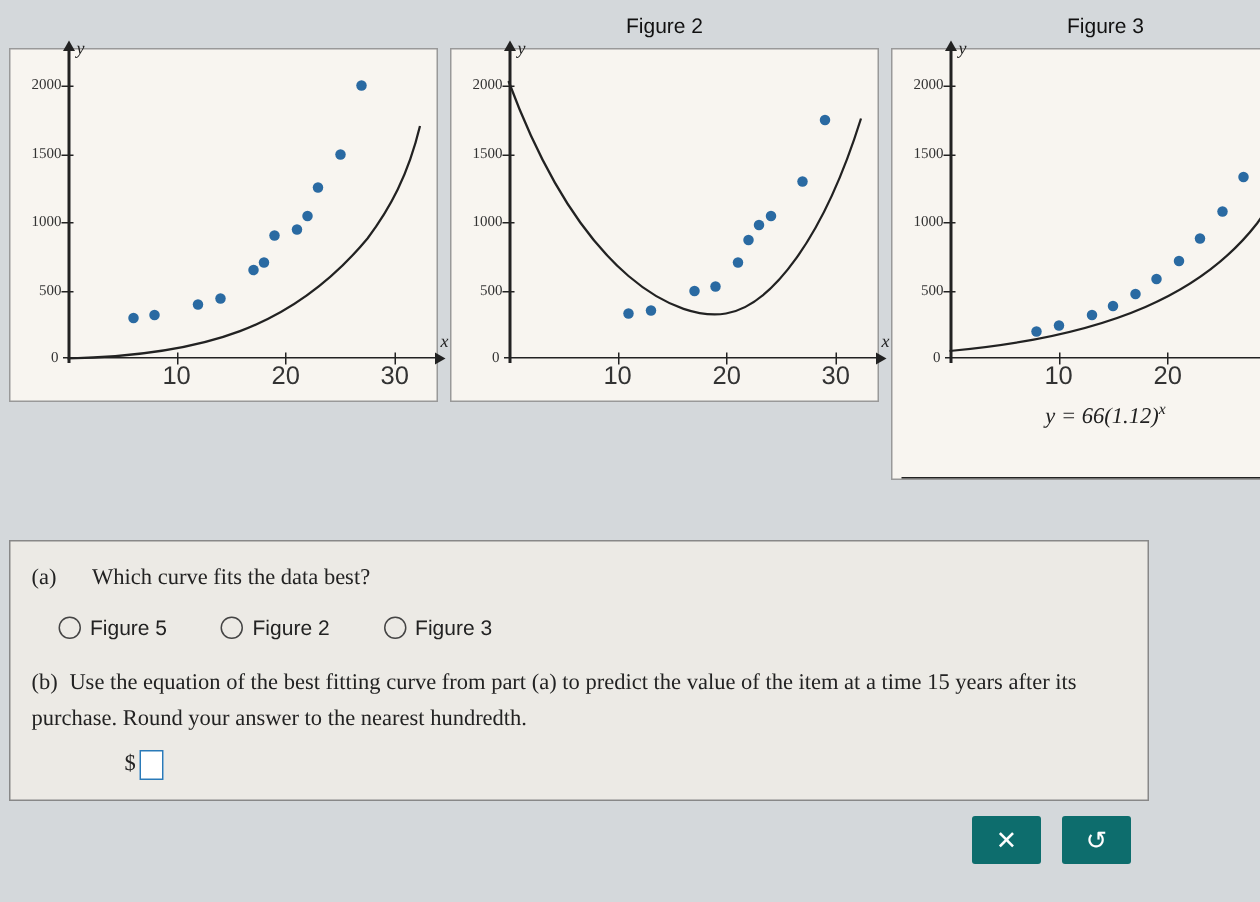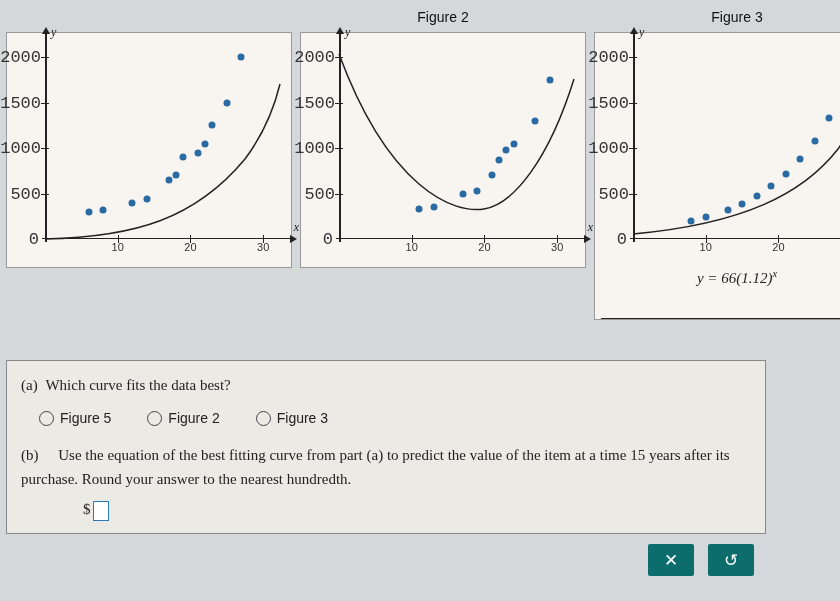--- a/index.html
+++ b/index.html
@@ -1,21 +1,21 @@
 <!DOCTYPE html>
 <html><head>
 <meta charset="utf-8">
 <style>
 body{margin:0;padding:6px;background:#d4d8db;font-family:Georgia,serif;color:#222;width:840px;box-sizing:border-box}
 .figs{display:flex;gap:8px;align-items:flex-start}
 .fig{position:relative;background:#f8f5f0;border:1px solid #999;padding:6px 6px 28px 6px}
 .ftitle{position:absolute;top:-24px;left:50%;transform:translateX(-50%);font-family:Arial,sans-serif;font-size:14px;color:#111}
 .plot{position:relative;background:#f8f5f0}
-.ylab{position:absolute;right:calc(100% + 4px);font-size:17px;font-family:Liberation Mono, monospace;color:#333;transform:translateY(-50%)}
-.xlab{position:absolute;top:100%;font-size:11px;font-family:Arial,sans-serif;color:#333;transform:translateX(-50%);margin-top:2px}
+.ylab{position:absolute;right:calc(100% + 4px);font-size:10px;font-family:Liberation Serif, serif;color:#333;transform:translateY(-50%)}
+.xlab{position:absolute;top:100%;font-size:17px;font-family:Arial,sans-serif;color:#333;transform:translateX(-50%);margin-top:2px}
 .tick-y{position:absolute;left:-4px;width:8px;height:1px;background:#222}
 .tick-x{position:absolute;bottom:-4px;height:8px;width:1px;background:#222}
 .axis-y{position:absolute;left:0;top:-8px;bottom:-3px;width:1.5px;background:#222}
 .axis-x{position:absolute;left:-3px;right:-8px;bottom:0;height:1.5px;background:#222}
 .arrow-y{position:absolute;left:-3.5px;top:-12px;width:0;height:0;border-left:4px solid transparent;border-right:4px solid transparent;border-bottom:7px solid #222}
 .arrow-x{position:absolute;right:-12px;bottom:-3.5px;width:0;height:0;border-top:4px solid transparent;border-bottom:4px solid transparent;border-left:7px solid #222}
 .yletter{position:absolute;left:6px;top:-14px;font-style:italic;font-size:12px}
 .xletter{position:absolute;right:-14px;bottom:4px;font-style:italic;font-size:12px}
 .pt{position:absolute;width:7px;height:7px;border-radius:50%;background:#2a6aa2;transform:translate(-50%,50%)}
 .eqline{position:absolute;bottom:-28px;left:0;right:0;border-top:1.5px solid #222}
@@ -150,39 +150,39 @@
       <div style="position: relative; height: 30px; margin-top: 22px; margin-left: -32px;">
         <div class="eqline"></div>
         <div class="eq">y = 66(1.12)<sup>x</sup></div>
       </div>
     </div>
   </div>
 
 <div class="question">
   <div>
     <span>(a)</span>
-    <span style="margin-left:4px">Which curve fits the data best?</span>
+    <span style="margin-left:20px">Which curve fits the data best?</span>
   </div>
   <div class="radios">
       <div class="radio">
         <span class="rcircle"></span>
         <span>Figure 5</span>
       </div>
       <div class="radio">
         <span class="rcircle"></span>
         <span>Figure 2</span>
       </div>
       <div class="radio">
         <span class="rcircle"></span>
         <span>Figure 3</span>
       </div>
     </div>
   <div>
     <span>(b)</span>
-    <span style="margin-left:16px" id="btext">Use the equation of the best fitting curve from part (a) to predict the value of the item at a time 15 years after its purchase. Round your answer to the nearest hundredth.</span>
+    <span style="margin-left:4px" id="btext">Use the equation of the best fitting curve from part (a) to predict the value of the item at a time 15 years after its purchase. Round your answer to the nearest hundredth.</span>
   </div>
   <div style="margin-left:62px;margin-top:6px">
     <span>$</span><span class="inputbox"></span>
   </div>
 </div>
 
 <div class="btns">
   <div class="btn">
       <span>✕</span>
     </div>

